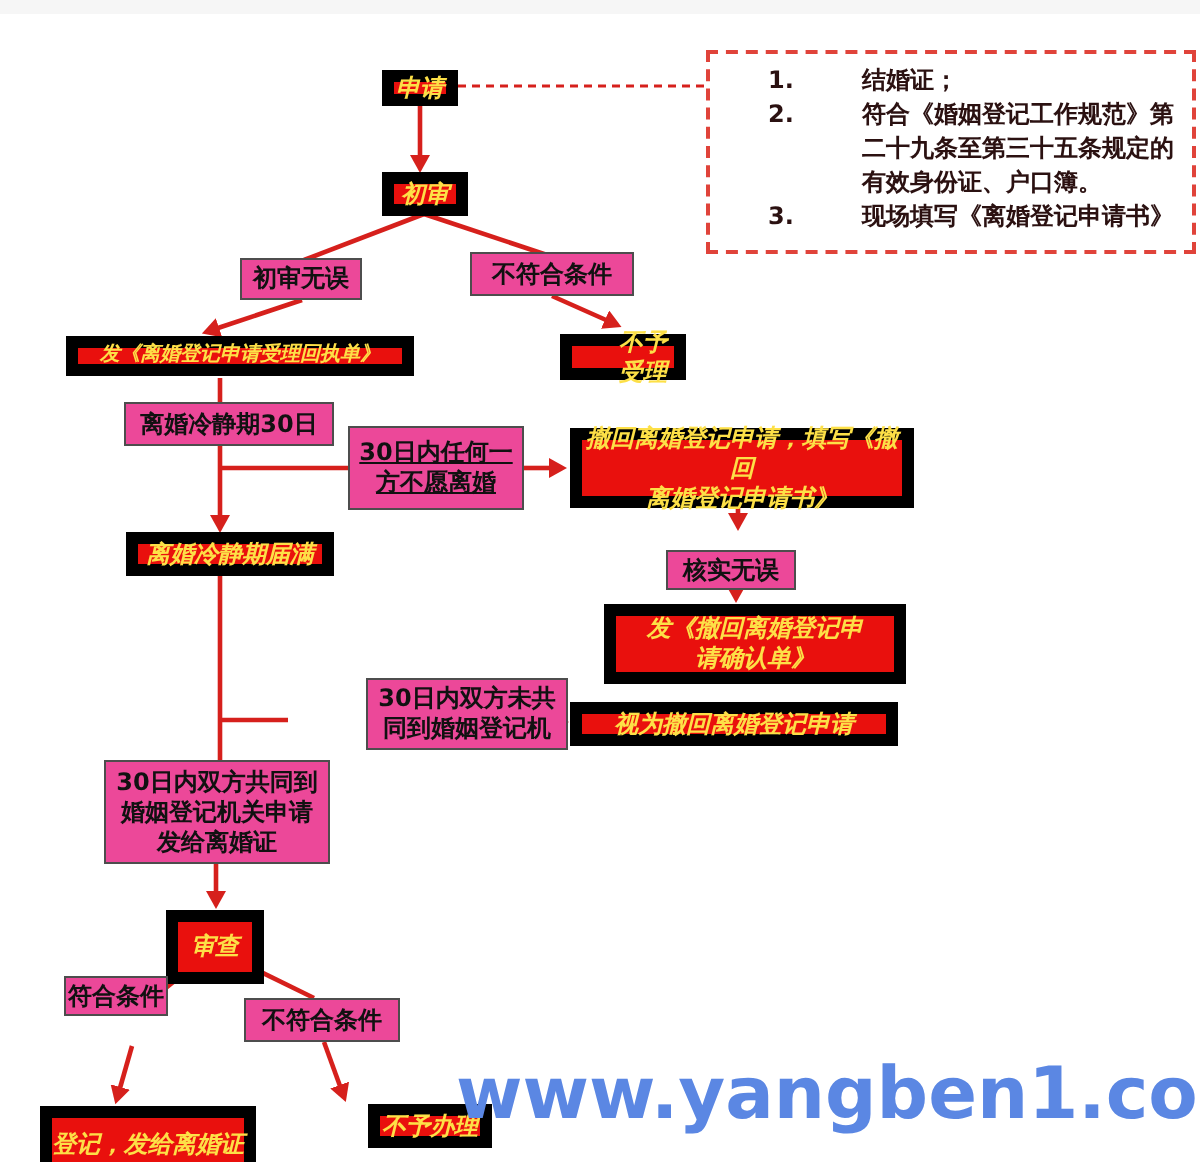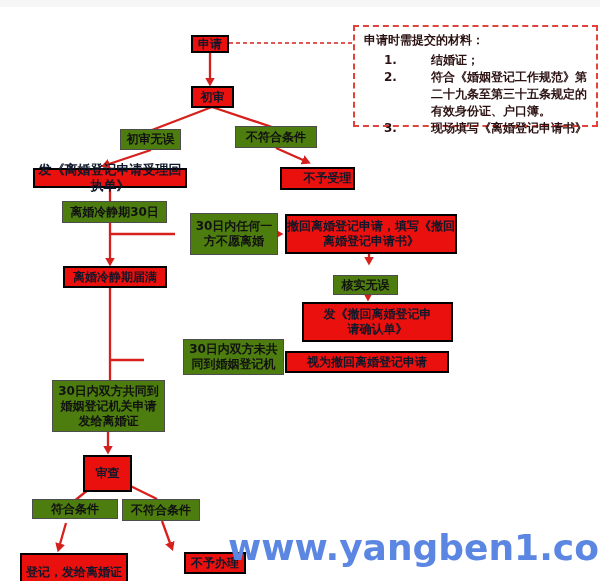--- a/index.html
+++ b/index.html
@@ -8,22 +8,22 @@
     background:#ffffff;font-family:"DejaVu Sans",sans-serif;
   }
   .topstrip{position:absolute;left:0;top:0;width:600px;height:7px;background:#f6f6f6;}
   svg.flow{position:absolute;left:0;top:0;z-index:1;}
   .node{
     position:absolute;z-index:2;box-sizing:border-box;
     display:flex;align-items:center;justify-content:center;
     text-align:center;white-space:pre-line;
     font-size:12px;font-weight:700;line-height:1.25;
   }
-  .red{background:#e9100d;border:2px solid #000000;color:#0f172a;}
-  .white{background:#4d7c0f;border:1px solid #4d4d4d;color:#111111;}
+  .red{background:#e9100d;border:6px solid #000000;color:#fde047;font-style:italic;}
+  .white{background:#ec4899;border:1px solid #4d4d4d;color:#111111;}
   .materials{
     position:absolute;z-index:2;box-sizing:border-box;
     left:353px;top:25px;width:245px;height:102px;
     border:2px dashed #e0433a;background:#ffffff;
     padding:5px 6px 4px 9px;
     font-size:12px;line-height:17px;font-weight:700;color:#2b1111;
   }
   .materials-title{margin-bottom:3px;}
   .materials-item{display:flex;margin-left:20px;}
   .materials-item .num{flex:0 0 18px;}
@@ -65,45 +65,44 @@
     <path d="M66,523 L60,544" marker-end="url(#ah)"></path>
     <path d="M162,521 L170,543" marker-end="url(#ah)"></path>
     <path d="M229,43 H352" stroke-width="1.6" stroke-dasharray="4,3"></path>
   </g>
 </svg>
 
 <div class="node red" style="left:191px;top:35px;width:38px;height:18px;">申请</div>
 <div class="node red" style="left:191px;top:86px;width:43px;height:22px;">初审</div>
 <div class="node white" style="left:120px;top:129px;width:61px;height:21px;">初审无误</div>
 <div class="node white" style="left:235px;top:126px;width:82px;height:22px;">不符合条件</div>
-<div class="node red" style="left:33px;top:168px;width:154px;height:20px;font-size:13px;">发《离婚登记申请受理回执单》</div>
-<div class="node red" style="left:280px;top:167px;width:75px;height:23px;padding-left:20px;">不予受理</div>
+<div class="node red" style="left:33px;top:168px;width:174px;height:20px;font-size:10px;">发《离婚登记申请受理回执单》</div>
+<div class="node red" style="left:280px;top:167px;width:63px;height:23px;padding-left:20px;">不予受理</div>
 <div class="node white" style="left:62px;top:201px;width:105px;height:22px;">离婚冷静期30日</div>
-<div class="node white" style="left:190px;top:213px;width:88px;height:42px;">30日内任何一
+<div class="node white" style="left:174px;top:213px;width:88px;height:42px;text-decoration:underline;">30日内任何一
 方不愿离婚</div>
 <div class="node red" style="left:285px;top:214px;width:172px;height:40px;">撤回离婚登记申请，填写《撤回
 离婚登记申请书》</div>
 <div class="node white" style="left:333px;top:275px;width:65px;height:20px;">核实无误</div>
 <div class="node red" style="left:63px;top:266px;width:104px;height:22px;">离婚冷静期届满</div>
 <div class="node red" style="left:302px;top:302px;width:151px;height:40px;">发《撤回离婚登记申
 请确认单》</div>
 <div class="node white" style="left:142px;top:339px;width:101px;height:36px;margin-left:41px;">30日内双方未共
 同到婚姻登记机</div>
 <div class="node red" style="left:285px;top:351px;width:164px;height:22px;">视为撤回离婚登记申请</div>
 <div class="node white" style="left:52px;top:380px;width:113px;height:52px;">30日内双方共同到
 婚姻登记机关申请
 发给离婚证</div>
 <div class="node red" style="left:83px;top:455px;width:49px;height:37px;">审查</div>
-<div class="node white" style="left:32px;top:499px;width:86px;height:20px;text-align:right;">符合条件</div>
+<div class="node white" style="left:32px;top:488px;width:52px;height:20px;text-align:right;">符合条件</div>
 <div class="node white" style="left:122px;top:499px;width:78px;height:22px;">不符合条件</div>
 <div class="node red" style="left:20px;top:553px;width:108px;height:39px;">登记，发给离婚证</div>
 <div class="node red" style="left:148px;top:552px;width:62px;height:22px;margin-left:36px;">不予办理</div>
 
 <div class="materials">
-  <div class="materials-title">申请时需提交的材料：</div>
   <div class="materials-item">
     <span class="num">1.</span>
     <span class="itext">结婚证；</span>
   </div>
   <div class="materials-item">
     <span class="num">2.</span>
     <span class="itext">符合《婚姻登记工作规范》第二十九条至第三十五条规定的有效身份证、户口簿。</span>
   </div>
   <div class="materials-item">
     <span class="num">3.</span>

